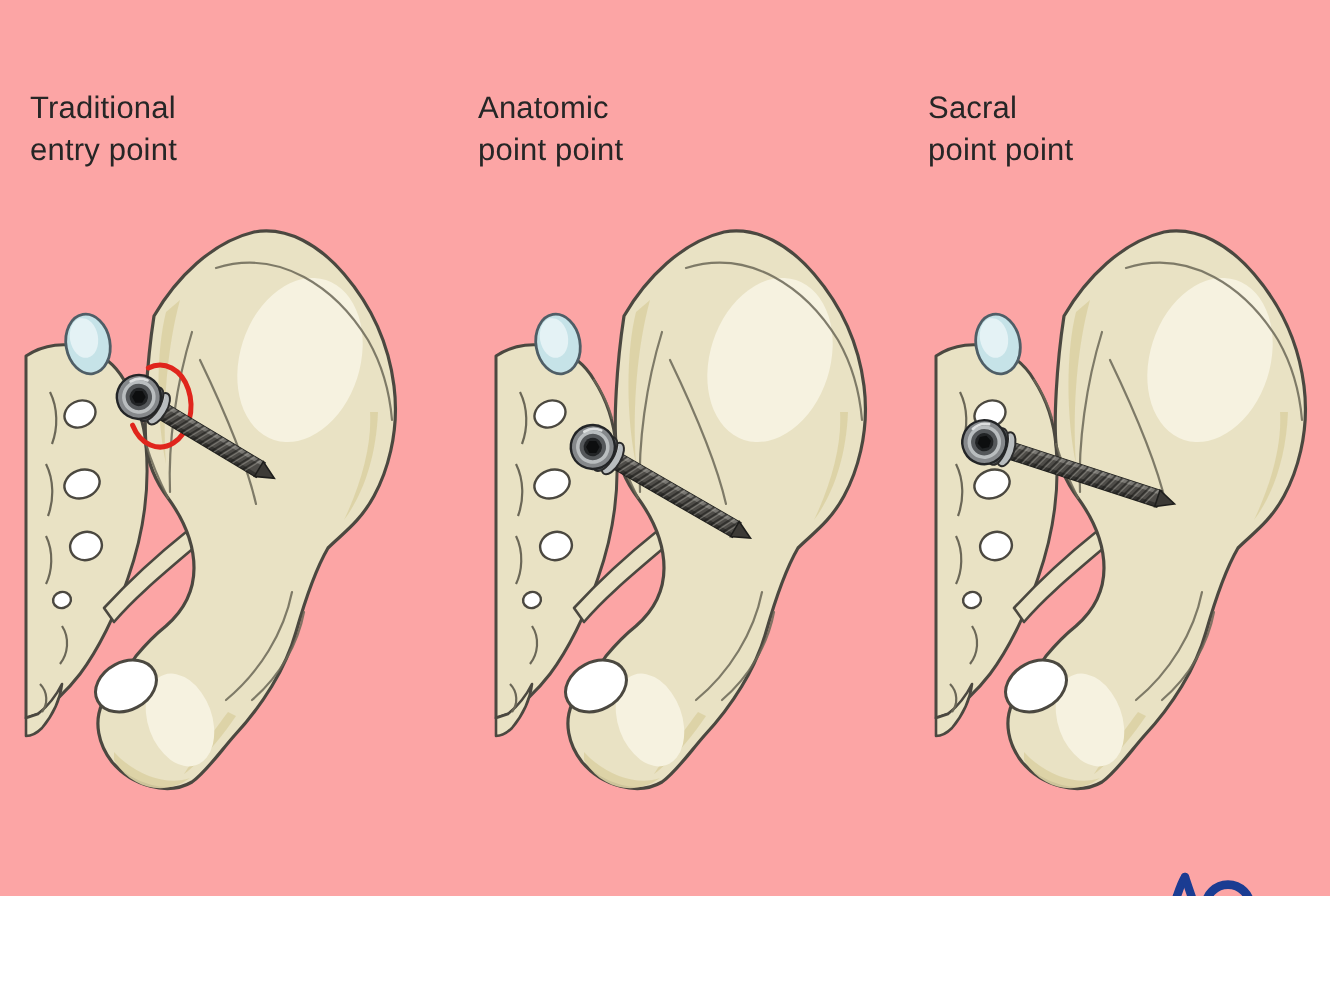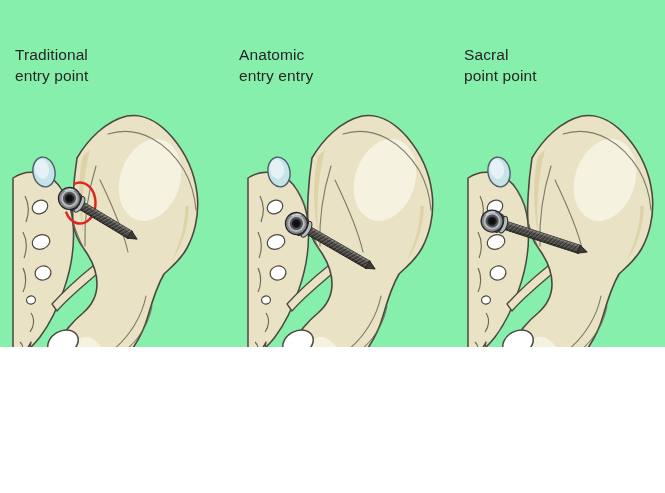--- a/index.html
+++ b/index.html
@@ -1,35 +1,35 @@
 <!DOCTYPE html>
 <html><head>
 <meta charset="utf-8">
 <style>
   html,body{margin:0;padding:0;background:#fff;}
   .canvas{
-    position:relative;width:665px;height:347px;background:#86efac;overflow:hidden;
+    position:relative;width:665px;height:448px;background:#fca5a5;overflow:hidden;
     font-family:"Liberation Sans",sans-serif;
   }
   .panel-label{
     position:absolute;top:44px;font-size:15.5px;line-height:21px;
     color:#262626;white-space:pre-line;letter-spacing:.1px;
   }
   .panel-figure{position:absolute;top:110px;width:220px;height:290px;}
   .logo{position:absolute;left:571px;top:432px;width:56px;height:40px;}
 </style>
 </head>
 <body style="background: rgb(255, 255, 255);">
 
 <div class="canvas">
 
   <div class="panel-label" style="left: 15px; color: rgb(38, 38, 38);">Traditional
 entry point</div>
   <div class="panel-label" style="left: 239px; color: rgb(38, 38, 38);">Anatomic
-entry entry</div>
+point point</div>
   <div class="panel-label" style="left: 464px; color: rgb(38, 38, 38);">Sacral
 point point</div>
 
   <div class="panel-figure" style="left:0px" id="fig0"><svg viewBox="0 0 220 290" width="220" height="290">
         <g transform="translate(0,0)">
           <path d="M13,68 C22,62 33,61 42,64 C51,67 58,73 62,80 C69,91 72,101 73,113 C75,136 71,159 64,179 C58,197 49,215 40,227 C33,236 25,243 19,247 L13,249 Z" fill="#e9e2c4" stroke="#4b4840" stroke-width="1.5" stroke-linejoin="round"></path>
           <path d="M19,247 C24,243 28,238 31,232 C30,240 26,248 21,254 C18,257 15,258 13,258 L13,249 Z" fill="#e9e2c4" stroke="#4b4840" stroke-width="1.3" stroke-linejoin="round"></path>
           <path d="M25,86 C29,94 29,104 26,112" fill="none" stroke="#6b6757" stroke-width="1.1" stroke-linejoin="round"></path>
           <path d="M23,122 C27,130 27,140 24,148" fill="none" stroke="#6b6757" stroke-width="1.1" stroke-linejoin="round"></path>
           <path d="M23,158 C27,166 26,176 23,182" fill="none" stroke="#6b6757" stroke-width="1.1" stroke-linejoin="round"></path>

